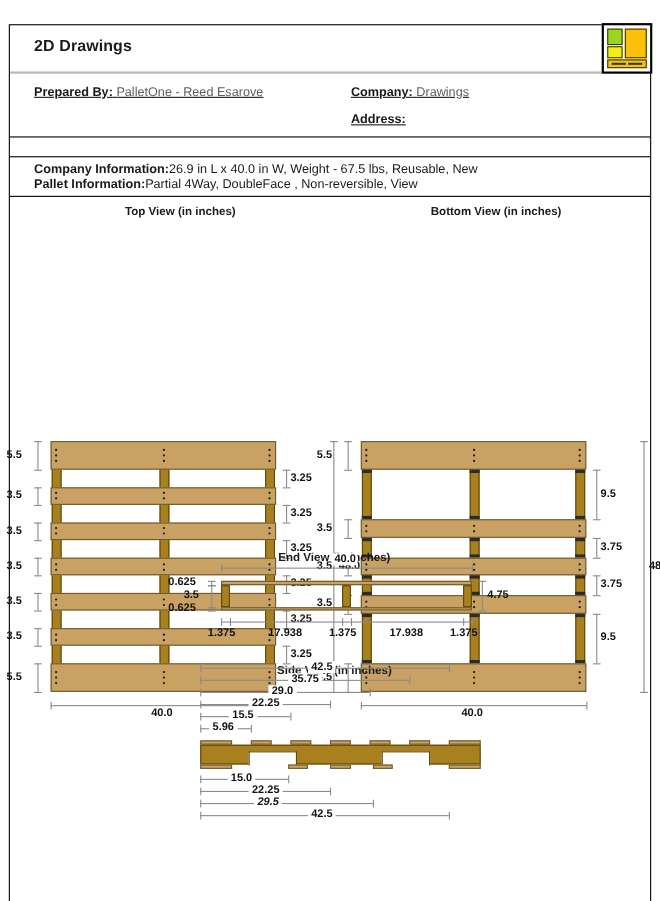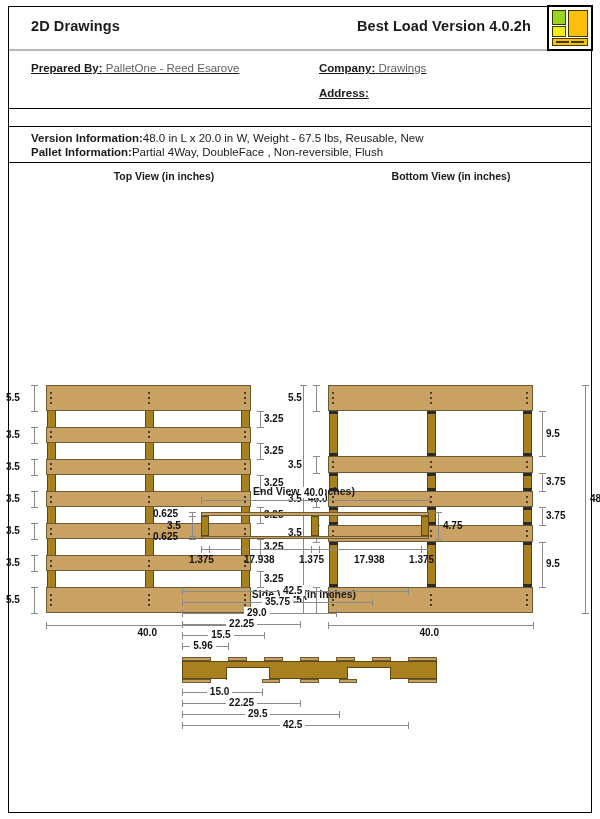--- a/index.html
+++ b/index.html
@@ -1,18 +1,18 @@
 <!DOCTYPE html>
 <html><head>
 <meta charset="utf-8">
 <style>
   html,body{margin:0;padding:0;background:#ffffff;}
   body{width:600px;height:819px;font-family:"Liberation Sans",sans-serif;color:#1a1a1a;-webkit-font-smoothing:none;}
 
-  #page{position:relative;width:600px;height:717px;box-sizing:border-box;padding:6px 8px 6px 8px;}
+  #page{position:relative;width:600px;height:717px;box-sizing:border-box;padding:6px 8px 6px 8px;margin-top:16px;}
 
   .sheet{position:relative;width:584px;height:807px;border:1px solid #000;box-sizing:border-box;background:#fff;}
 
   
   .hdr{position:relative;height:44px;border-bottom:2px solid #b8b8b8;box-sizing:border-box;}
   .hdr-title{position:absolute;left:22px;top:11px;font-size:14.5px;font-weight:bold;letter-spacing:.1px;}
   .hdr-version{position:absolute;right:60px;top:11px;font-size:14.5px;font-weight:bold;letter-spacing:.1px;}
 
   .logo{position:absolute;right:-2px;top:-2px;width:46px;height:46px;border:2px solid #000;background:#fff;box-sizing:border-box;padding:3px;}
   .logo-in{position:relative;width:100%;height:100%;}
@@ -50,21 +50,20 @@
   .dtxt{position:absolute;font-size:10px;color:#111;white-space:nowrap;font-weight:bold;}
 </style>
 </head>
 <body>
 
 <div id="page">
   <div class="sheet">
 
     <div class="hdr">
       <div class="hdr-title">2D Drawings</div>
-      <div class="hdr-version">Best Load Version 4.0.2h</div>
       <div class="logo">
         <div class="logo-in">
           <div class="lg-a"></div>
           <div class="lg-b"></div>
           <div class="lg-c"></div>
           <div class="lg-base">
             <div class="lg-slot" style="left:8%;width:38%;"></div>
             <div class="lg-slot" style="left:54%;width:38%;"></div>
           </div>
         </div>
@@ -83,24 +82,24 @@
       <div class="ln" style="left:310px;top:36px;text-align:right;">
         <b>Address:</b>
         <span class="val"></span>
       </div>
     </div>
 
     <div class="gapbox"></div>
 
     <div class="palbox">
       <div class="ln" style="top:5px;">
-        <b>Version Information:</b><span>48.0 in L x 20.0 in W, Weight - 67.5 lbs, Reusable, New</span>
+        <b>Company Information:</b><span>26.9 in L x 40.0 in W, Weight - 67.5 lbs, Reusable, New</span>
       </div>
       <div class="ln" style="top:19px;">
-        <b>Pallet Information:</b><span>Partial 4Way, DoubleFace , Non-reversible, Flush</span>
+        <b>Pallet Information:</b><span>Partial 4Way, DoubleFace , Non-reversible, View</span>
       </div>
     </div>
 
     <div class="draw">
 
       <div class="vtitle" style="left:80px;top:7px;width:150px;">Top View (in inches)</div>
       <div id="topview">
           <div class="strg" style="left:38px;top:222px;width:9px;height:228px;"></div>
           <div class="strg" style="left:135.5px;top:222px;width:9px;height:228px;"></div>
           <div class="strg" style="left:232px;top:222px;width:9px;height:228px;"></div>
@@ -423,21 +422,21 @@
           <div class="tickv" style="left:173px;top:526px;"></div>
           <div class="tickv" style="left:252.6875px;top:526px;"></div>
           <div class="dtxt" style="left:197.84375px;top:523px;background:#fff;padding:0 3px;">15.0</div>
           <div class="dlh" style="left:173px;top:540px;width:118.203125px;"></div>
           <div class="tickv" style="left:173px;top:537px;"></div>
           <div class="tickv" style="left:291.203125px;top:537px;"></div>
           <div class="dtxt" style="left:217.1015625px;top:534px;background:#fff;padding:0 3px;">22.25</div>
           <div class="dlh" style="left:173px;top:551px;width:156.71875px;"></div>
           <div class="tickv" style="left:173px;top:548px;"></div>
           <div class="tickv" style="left:329.71875px;top:548px;"></div>
-          <div class="dtxt" style="left:236px;top:545px;background:#fff;padding:0 3px;">29.5</div>
+          <div class="dtxt" style="left:222px;top:545px;background:#fff;padding:0 3px;font-style:italic;">29.5</div>
           <div class="dlh" style="left:173px;top:562px;width:225.78125px;"></div>
           <div class="tickv" style="left:173px;top:559px;"></div>
           <div class="tickv" style="left:398.78125px;top:559px;"></div>
           <div class="dtxt" style="left:270.890625px;top:556px;background:#fff;padding:0 3px;">42.5</div>
         </div>
 
     </div>
 
   </div>
 </div>

